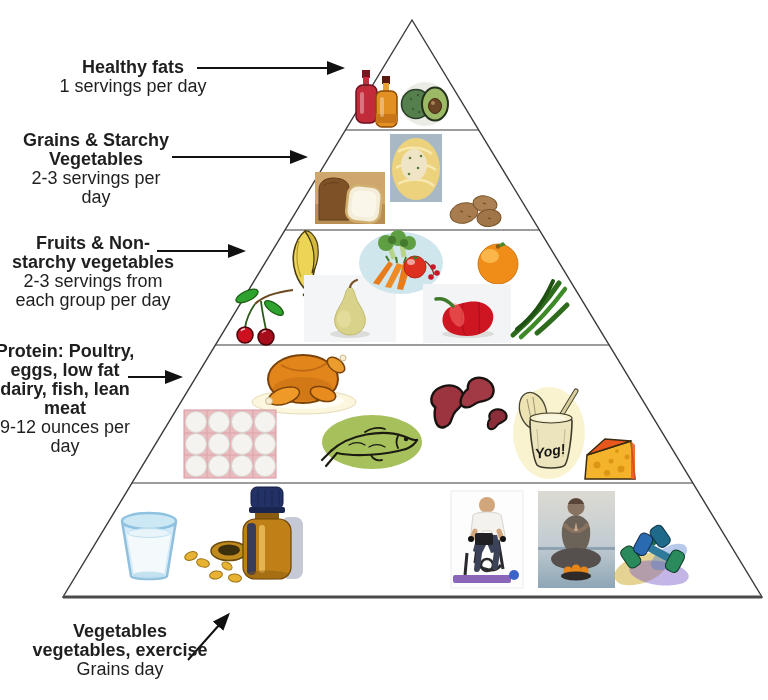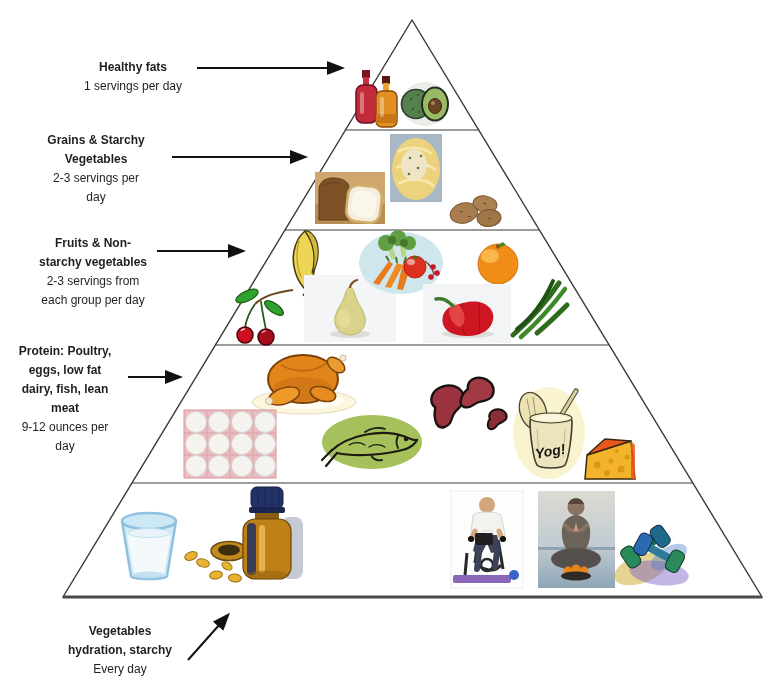--- a/index.html
+++ b/index.html
@@ -1,21 +1,21 @@
 <!DOCTYPE html>
 <html><head>
 <meta charset="utf-8">
 <style>
   html,body{margin:0;padding:0;background:#ffffff;}
   .canvas{
     position:relative;width:768px;height:700px;background:#ffffff;
     font-family:"Liberation Sans",sans-serif;color:#1f1f1f;overflow:hidden;
   }
   .pyramid-svg{position:absolute;left:0;top:0;}
-  .label{position:absolute;width:200px;text-align:center;font-size:12px;line-height:19px;}
+  .label{position:absolute;width:200px;text-align:center;font-size:18px;line-height:19px;}
   .label .t{font-weight:bold;}
   .label div{white-space:nowrap;}
   .lbl-1{left:33px;top:58px;}
   .lbl-2{left:-4px;top:131px;}
   .lbl-3{left:-7px;top:234px;}
   .lbl-4{left:-35px;top:342px;}
   .lbl-5{left:20px;top:622px;}
 </style>
 </head>
 <body>
@@ -369,17 +369,17 @@
     <div class="t">Protein: Poultry,</div>
     <div class="t">eggs, low fat</div>
     <div class="t">dairy, fish, lean</div>
     <div class="t">meat</div>
     <div>9-12 ounces per</div>
     <div>day</div>
   </div>
 
   <div class="label lbl-5">
     <div class="t">Vegetables</div>
-    <div class="t">hydration, starchy</div>
-    <div>Every day</div>
+    <div class="t">vegetables, exercise</div>
+    <div>Grains day</div>
   </div>
 
 </div>
 
 </body></html>

